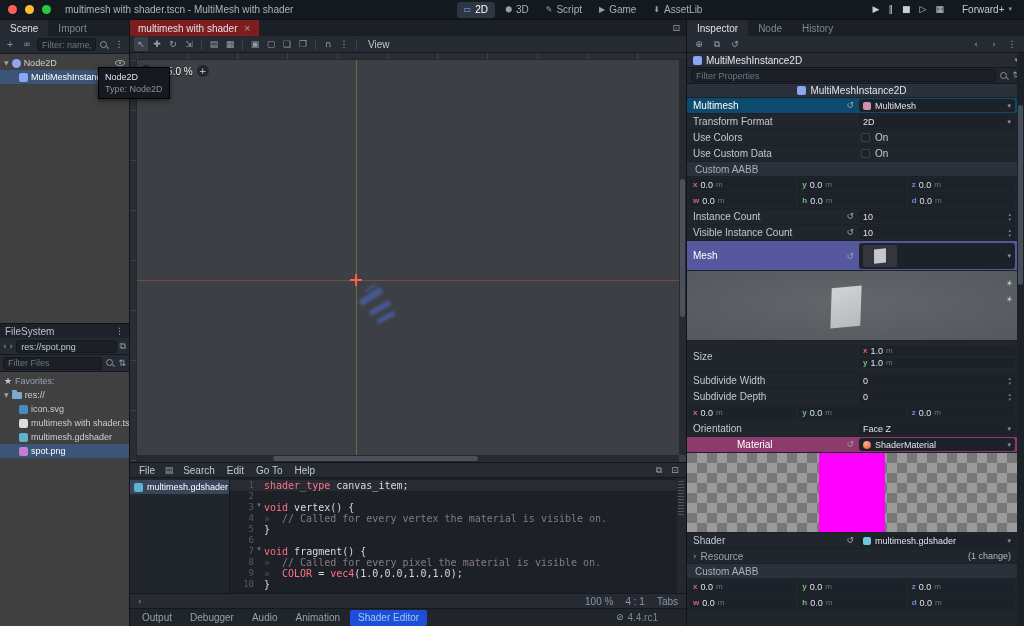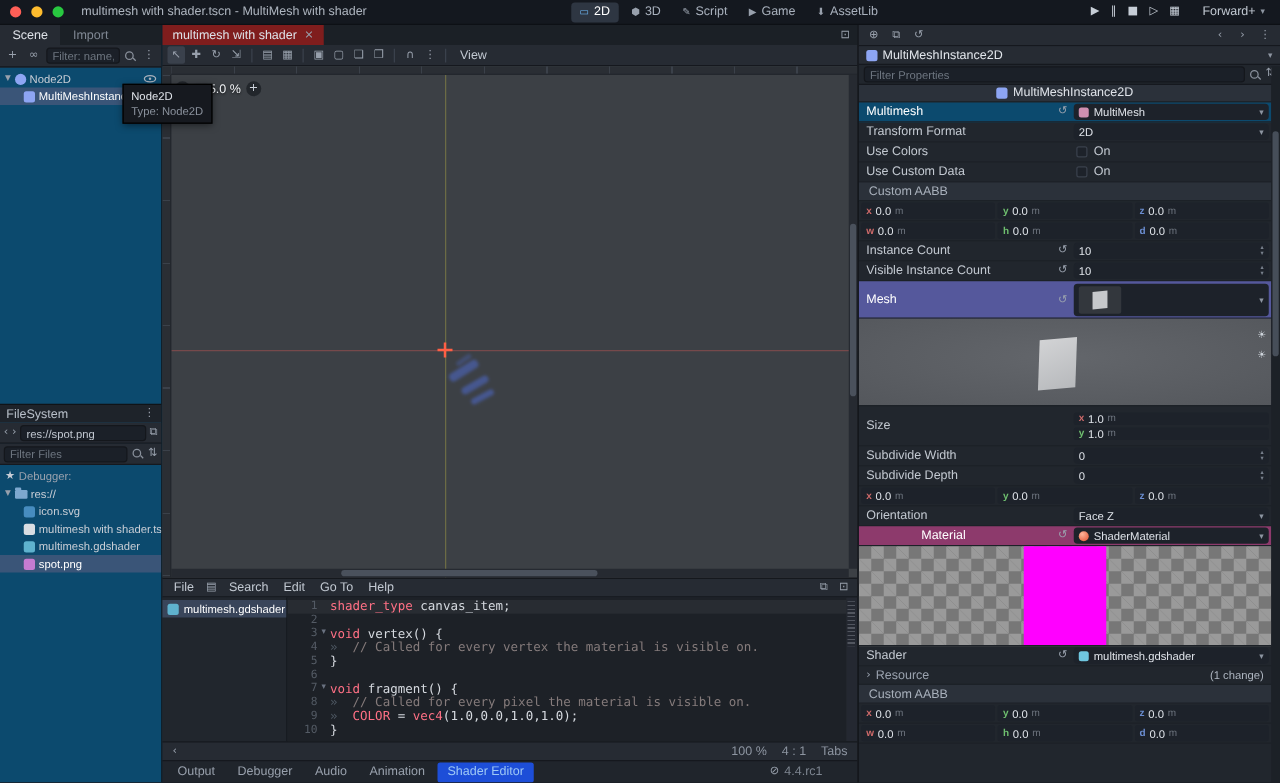--- a/index.html
+++ b/index.html
@@ -18,21 +18,21 @@
   .ctxb{display:flex;align-items:center;gap:4px;height:16px;padding:0 7px;border-radius:3px;color:#a9b1bd;cursor:default;}
   .ctxb .ic{font-size:8px;}
   .ctxb.active{background:#2e3642;color:#fff;}
   .ctxb.active .ic{color:#70bafa;}
   .runs{display:flex;align-items:center;gap:9px;margin-right:8px;}
   .runs .ic{font-size:9px;color:#c7ced7;}
   .renderer{display:flex;align-items:center;gap:4px;color:#c2c9d2;padding:0 4px;}
 
   
   #main{flex:1;display:flex;min-height:0;}
-  #left{flex:0 0 130px;width:130px;background:#0c4a6e;border-right:1px solid #101317;display:flex;flex-direction:column;}
+  #left{flex:0 0 130px;width:130px;background:#404040;border-right:1px solid #101317;display:flex;flex-direction:column;}
   #center{flex:1;display:flex;flex-direction:column;min-width:0;}
   #right{flex:0 0 338px;width:338px;background:#21262d;border-left:1px solid #101317;display:flex;flex-direction:column;position:relative;}
 
   
   .dtabs{height:16px;flex:0 0 16px;background:#1b2026;display:flex;align-items:stretch;}
   .dtab{padding:0 10px;display:flex;align-items:center;color:#7f8793;}
   .dtab.active{background:#262b33;color:#dde1e7;}
 
   
   #scene-panel{flex:0 0 304px;display:flex;flex-direction:column;border-bottom:1px solid #101317;}
@@ -270,21 +270,21 @@
           <span class="ic">⧉</span>
         </div>
         <div class="fsrow">
           <input class="flt" placeholder="Filter Files" style="">
           <span class="mag"></span>
           <span class="ic">⇅</span>
         </div>
         <div class="tree">
           <div class="trow">
             <span class="ic star">★</span>
-            <span style="color:#9aa2ae;">Debugger:</span>
+            <span style="color:#9aa2ae;">Favorites:</span>
           </div>
           <div class="trow">
             <span class="ic" style="font-size:6px;">▼</span>
             <span class="folder"></span>
             <span>res://</span>
           </div>
           <div class="trow">
             <span class="indent"></span>
             <span class="fic fic-svg"></span>
             <span>icon.svg</span>
@@ -441,20 +441,25 @@
         <div class="bbtab">Animation</div>
         <div class="bbtab active">Shader Editor</div>
         <div class="version">
           <span class="ic">⊘</span>
           <span>4.4.rc1</span>
         </div>
       </div>
     </div>
 
     <aside id="right">
+      <div class="dtabs">
+        <div class="dtab active">Inspector</div>
+        <div class="dtab">Node</div>
+        <div class="dtab">History</div>
+      </div>
       <div class="itb">
         <span class="tbtn">
             <span class="ic">⊕</span>
           </span>
         <span class="tbtn">
             <span class="ic">⧉</span>
           </span>
         <span class="tbtn">
             <span class="ic">↺</span>
           </span>

